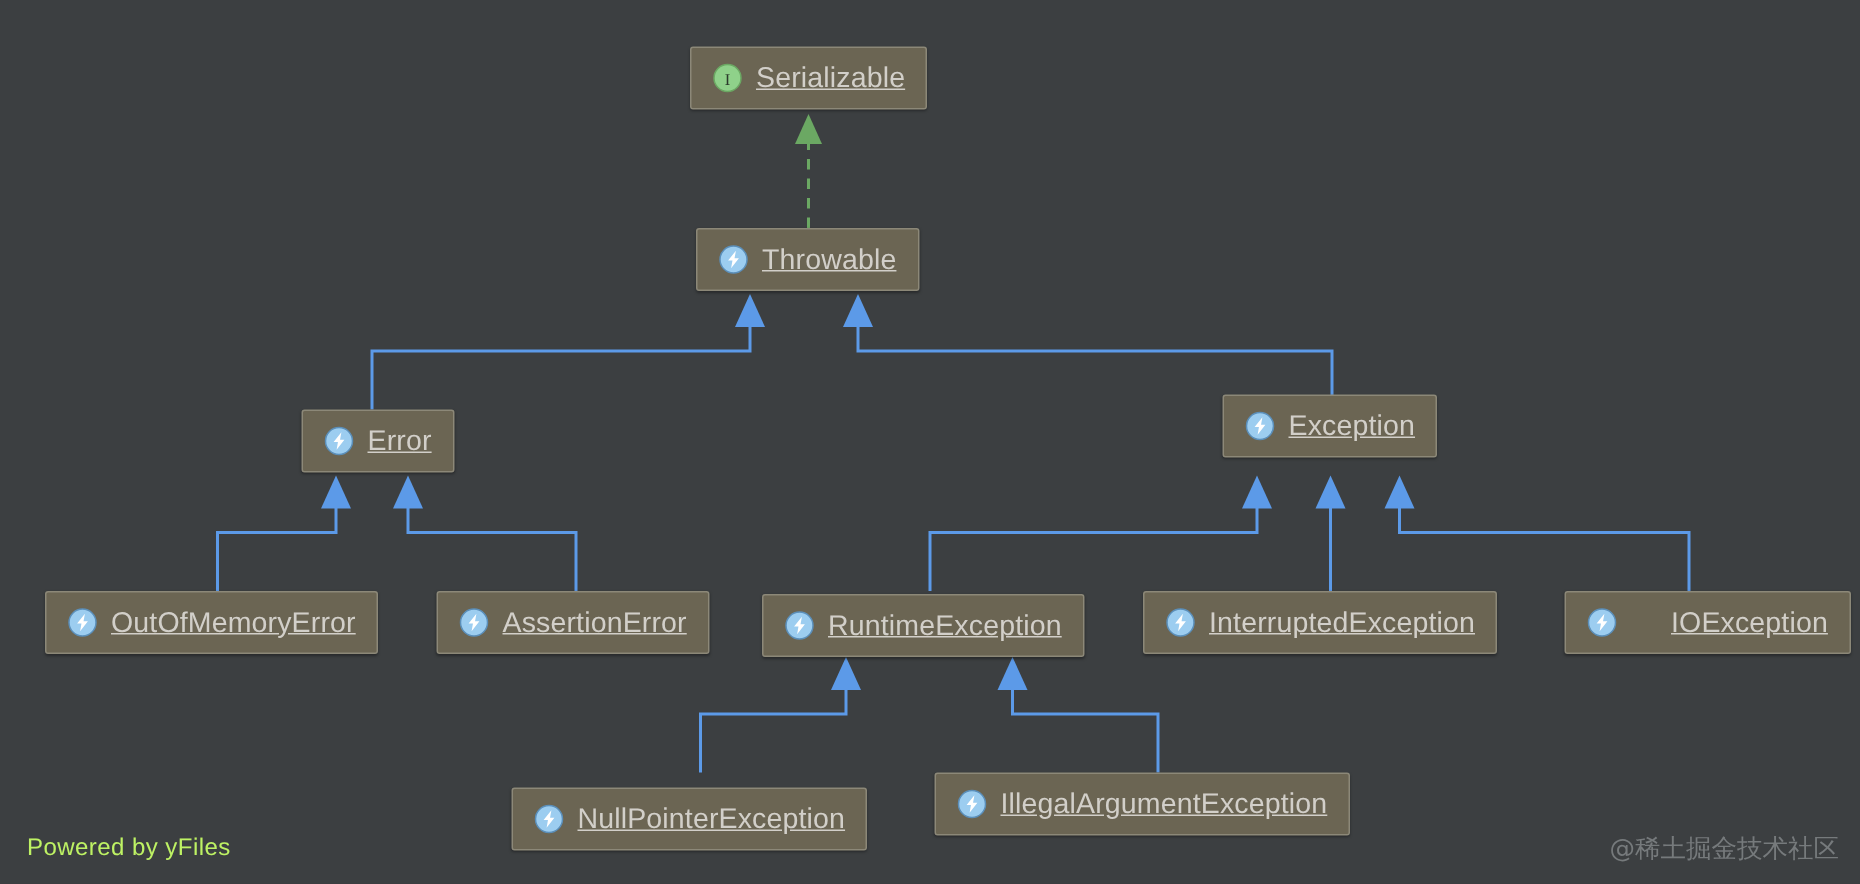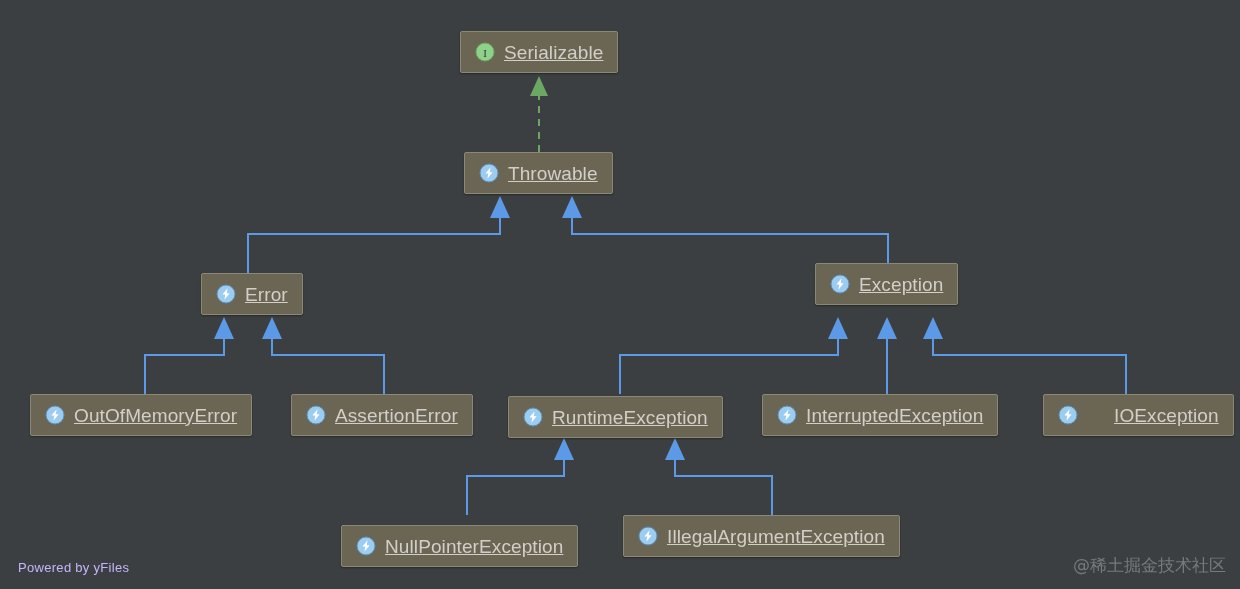--- a/index.html
+++ b/index.html
@@ -48,22 +48,22 @@
   .icon {
     width: 20px;
     height: 20px;
     flex: 0 0 20px;
     display: block;
   }
   .footer-left {
     position: absolute;
     left: 18px;
     bottom: 14px;
-    color: #c4b5fd;
-    font-size: 13px;
+    color: #bef264;
+    font-size: 16px;
     letter-spacing: 0.3px;
     z-index: 6;
   }
   .footer-right {
     position: absolute;
     right: 14px;
     bottom: 12px;
     color: #767a7c;
     font-size: 17px;
     z-index: 6;

